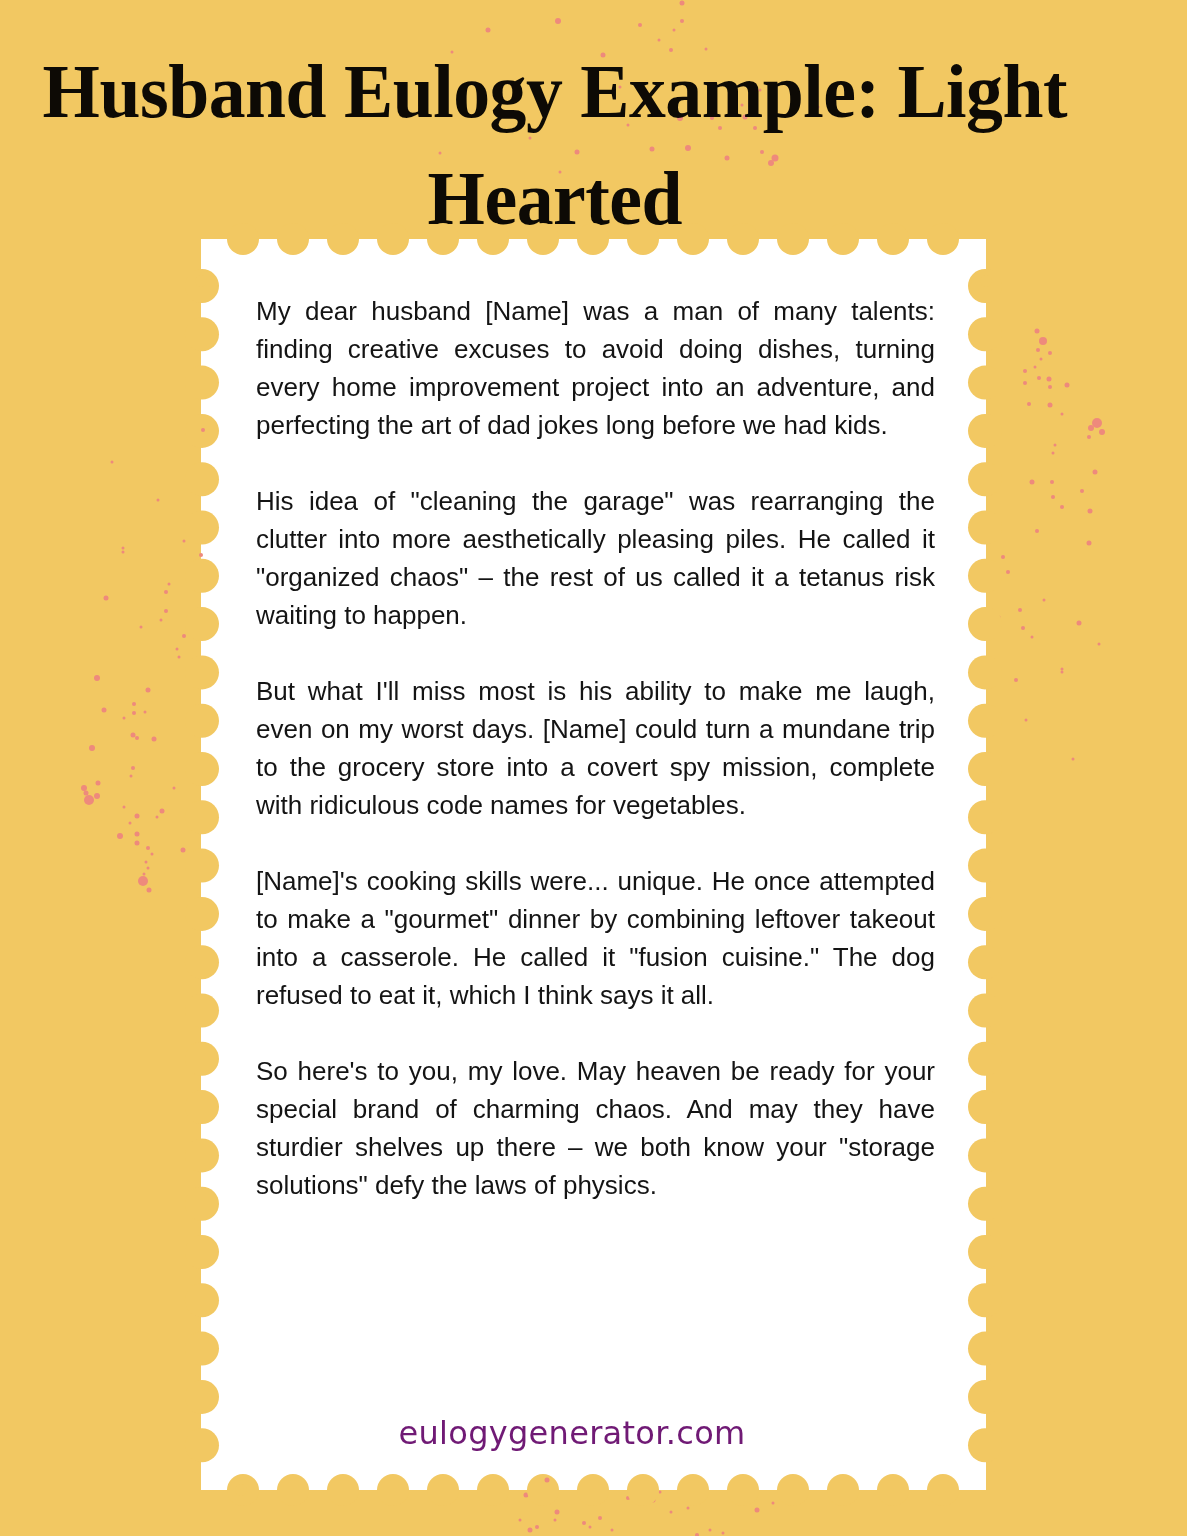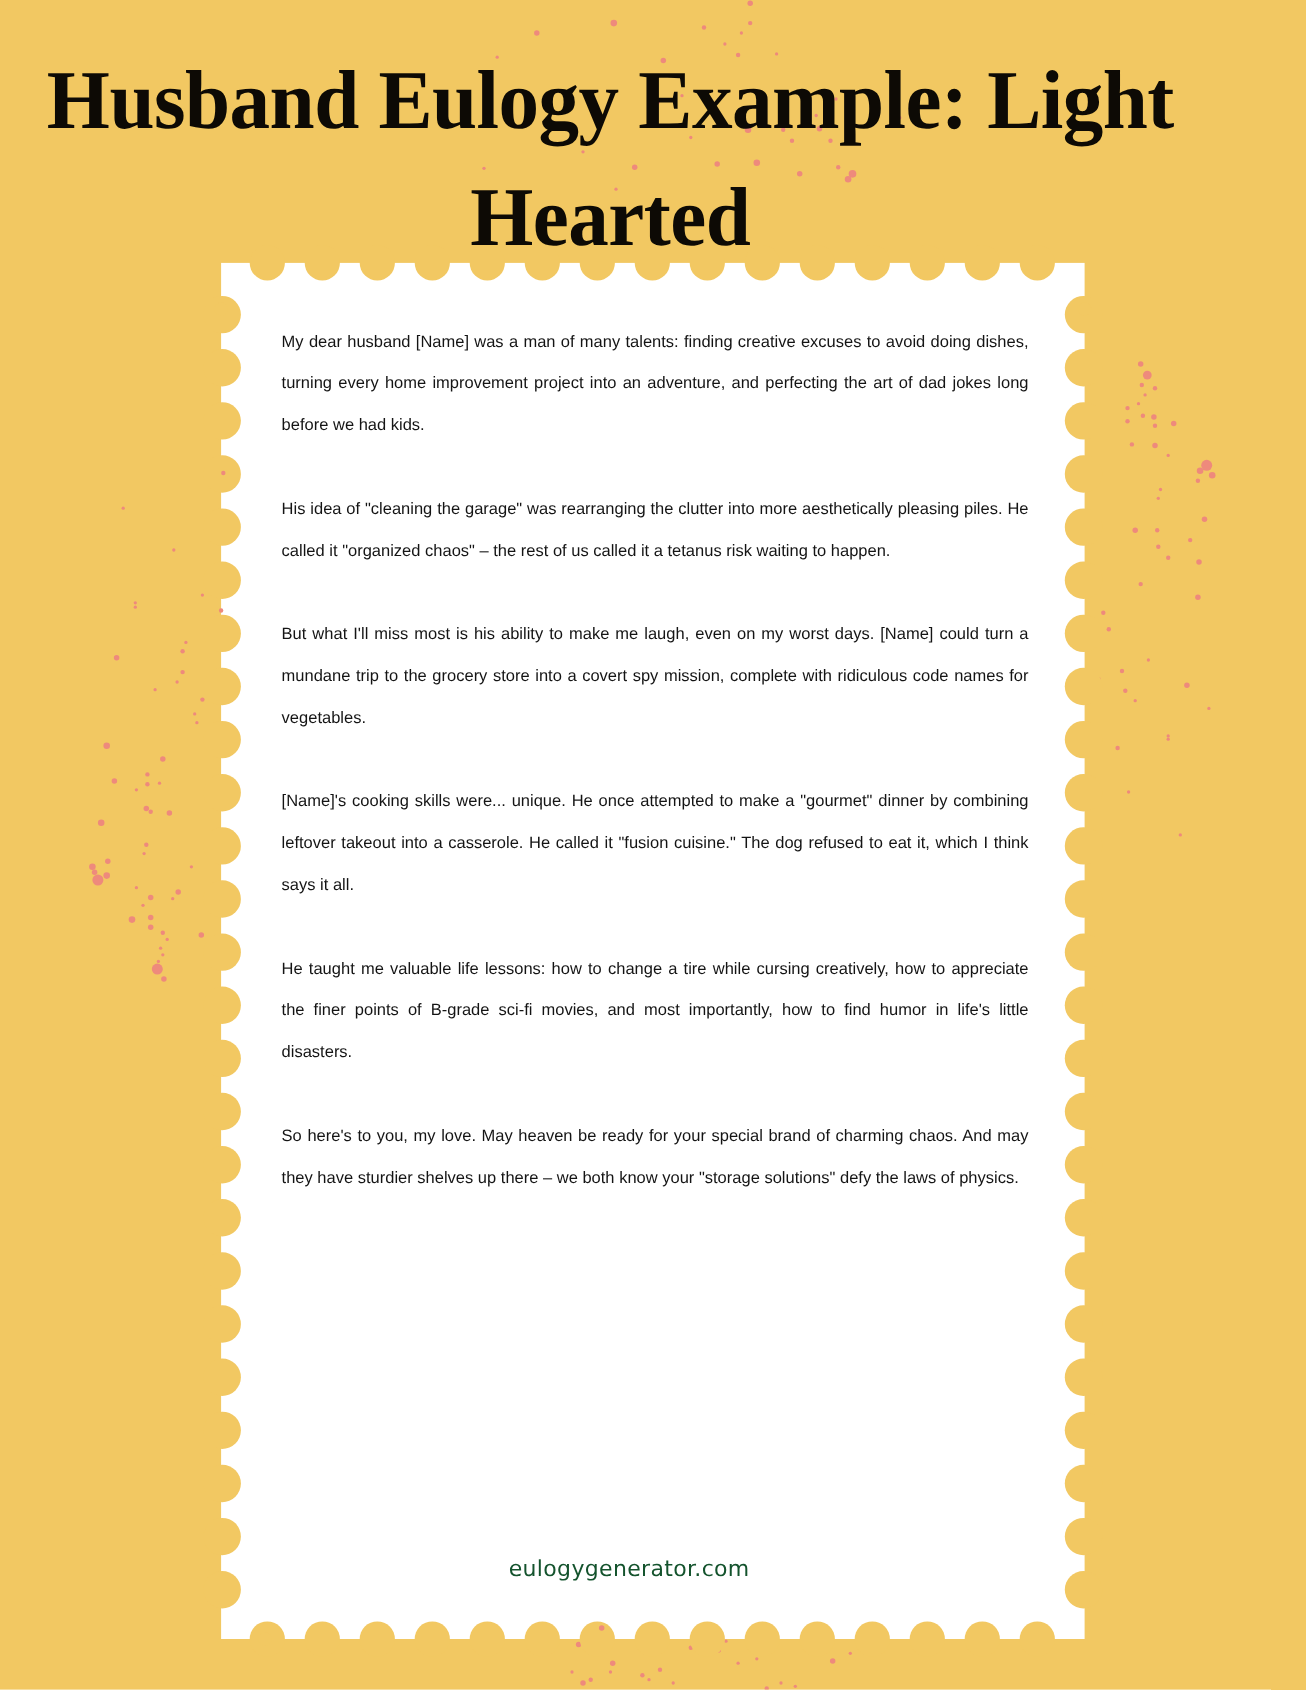--- a/index.html
+++ b/index.html
@@ -51,37 +51,37 @@
     width: 1187px; height: 1536px;
     pointer-events: none;
   }
   .body-text {
     position: absolute;
     left: 256px;
     top: 292px;
     width: 679px;
     color: #141414;
     font-family: "Liberation Sans", sans-serif;
-    font-size: 15px;
+    font-size: 26px;
     line-height: 38px;
     text-align: justify;
   }
   .body-text p {
     margin: 0 0 38px 0;
   }
   .footer-url {
     position: absolute;
     left: 201px;
     width: 742px;
     top: 1414px;
     text-align: center;
     font-family: "DejaVu Sans", sans-serif;
-    font-size: 20px;
+    font-size: 32px;
     letter-spacing: 0.3px;
-    color: #14532d;
+    color: #701a75;
   }
 </style>
 </head>
 <body>
 
 <svg class="splatter" viewBox="0 0 1187 1536" xmlns="http://www.w3.org/2000/svg">
   <g fill="#EE8A7C">
 
     <circle cx="558" cy="21" r="3"></circle>
       <circle cx="488" cy="30" r="2.5"></circle>
@@ -340,17 +340,16 @@
     <circle cx="203" cy="430" r="2"></circle>
     <circle cx="201" cy="555" r="2"></circle>
   </g>
 </svg>
 
 <div class="body-text">
   <p>My dear husband [Name] was a man of many talents: finding creative excuses to avoid doing dishes, turning every home improvement project into an adventure, and perfecting the art of dad jokes long before we had kids.</p>
   <p>His idea of "cleaning the garage" was rearranging the clutter into more aesthetically pleasing piles. He called it "organized chaos" – the rest of us called it a tetanus risk waiting to happen.</p>
   <p>But what I'll miss most is his ability to make me laugh, even on my worst days. [Name] could turn a mundane trip to the grocery store into a covert spy mission, complete with ridiculous code names for vegetables.</p>
   <p>[Name]'s cooking skills were... unique. He once attempted to make a "gourmet" dinner by combining leftover takeout into a casserole. He called it "fusion cuisine." The dog refused to eat it, which I think says it all.</p>
-  <p>He taught me valuable life lessons: how to change a tire while cursing creatively, how to appreciate the finer points of B-grade sci-fi movies, and most importantly, how to find humor in life's little disasters.</p>
   <p>So here's to you, my love. May heaven be ready for your special brand of charming chaos. And may they have sturdier shelves up there – we both know your "storage solutions" defy the laws of physics.</p>
 </div>
 
 <div class="footer-url">eulogygenerator.com</div>
 
 </body></html>

